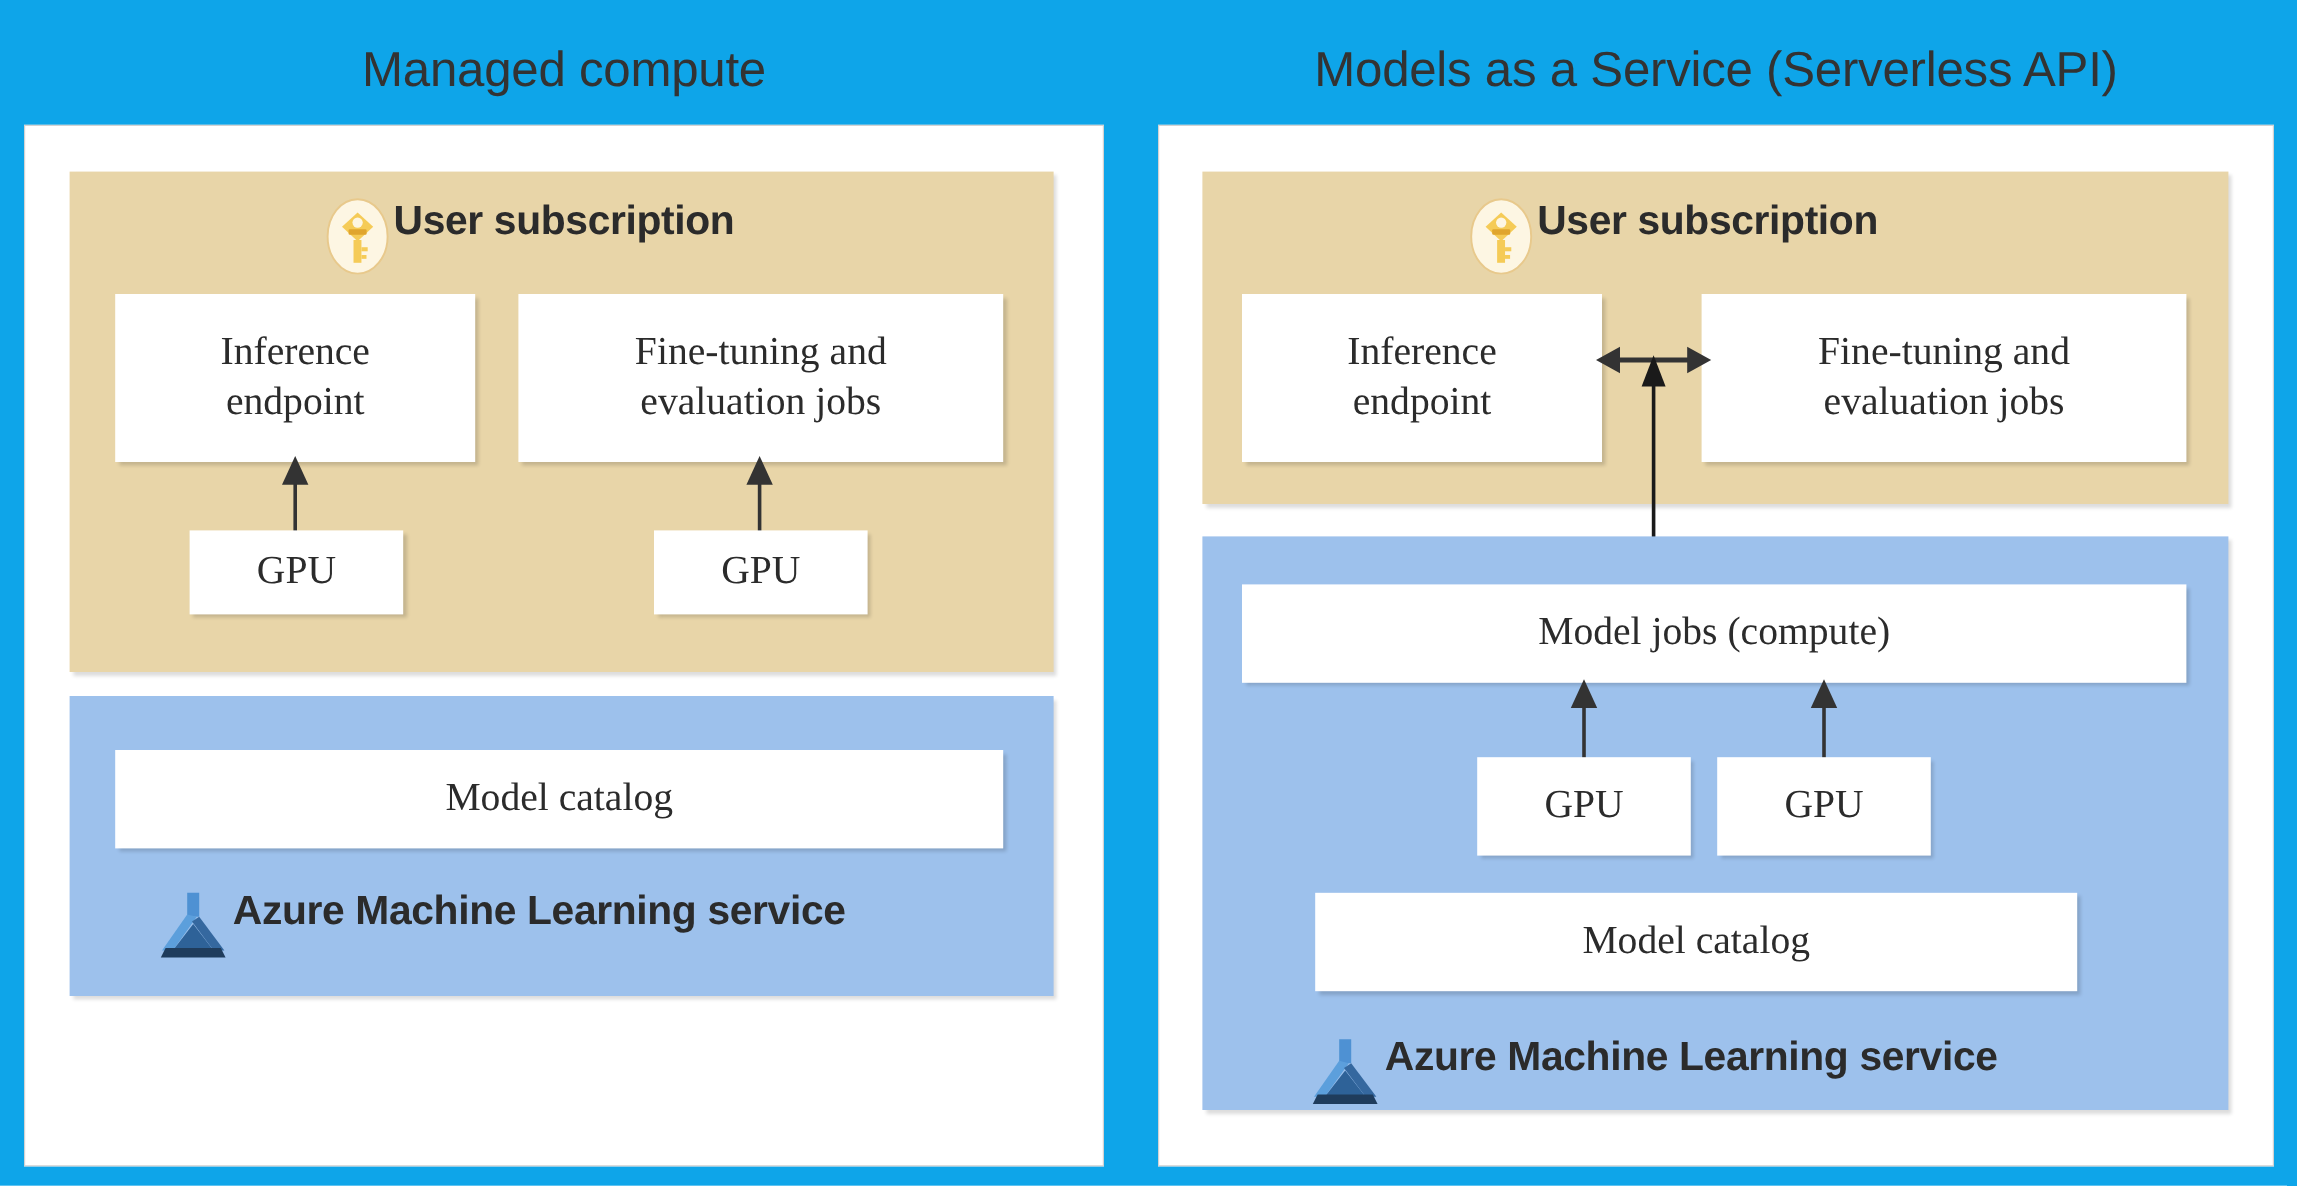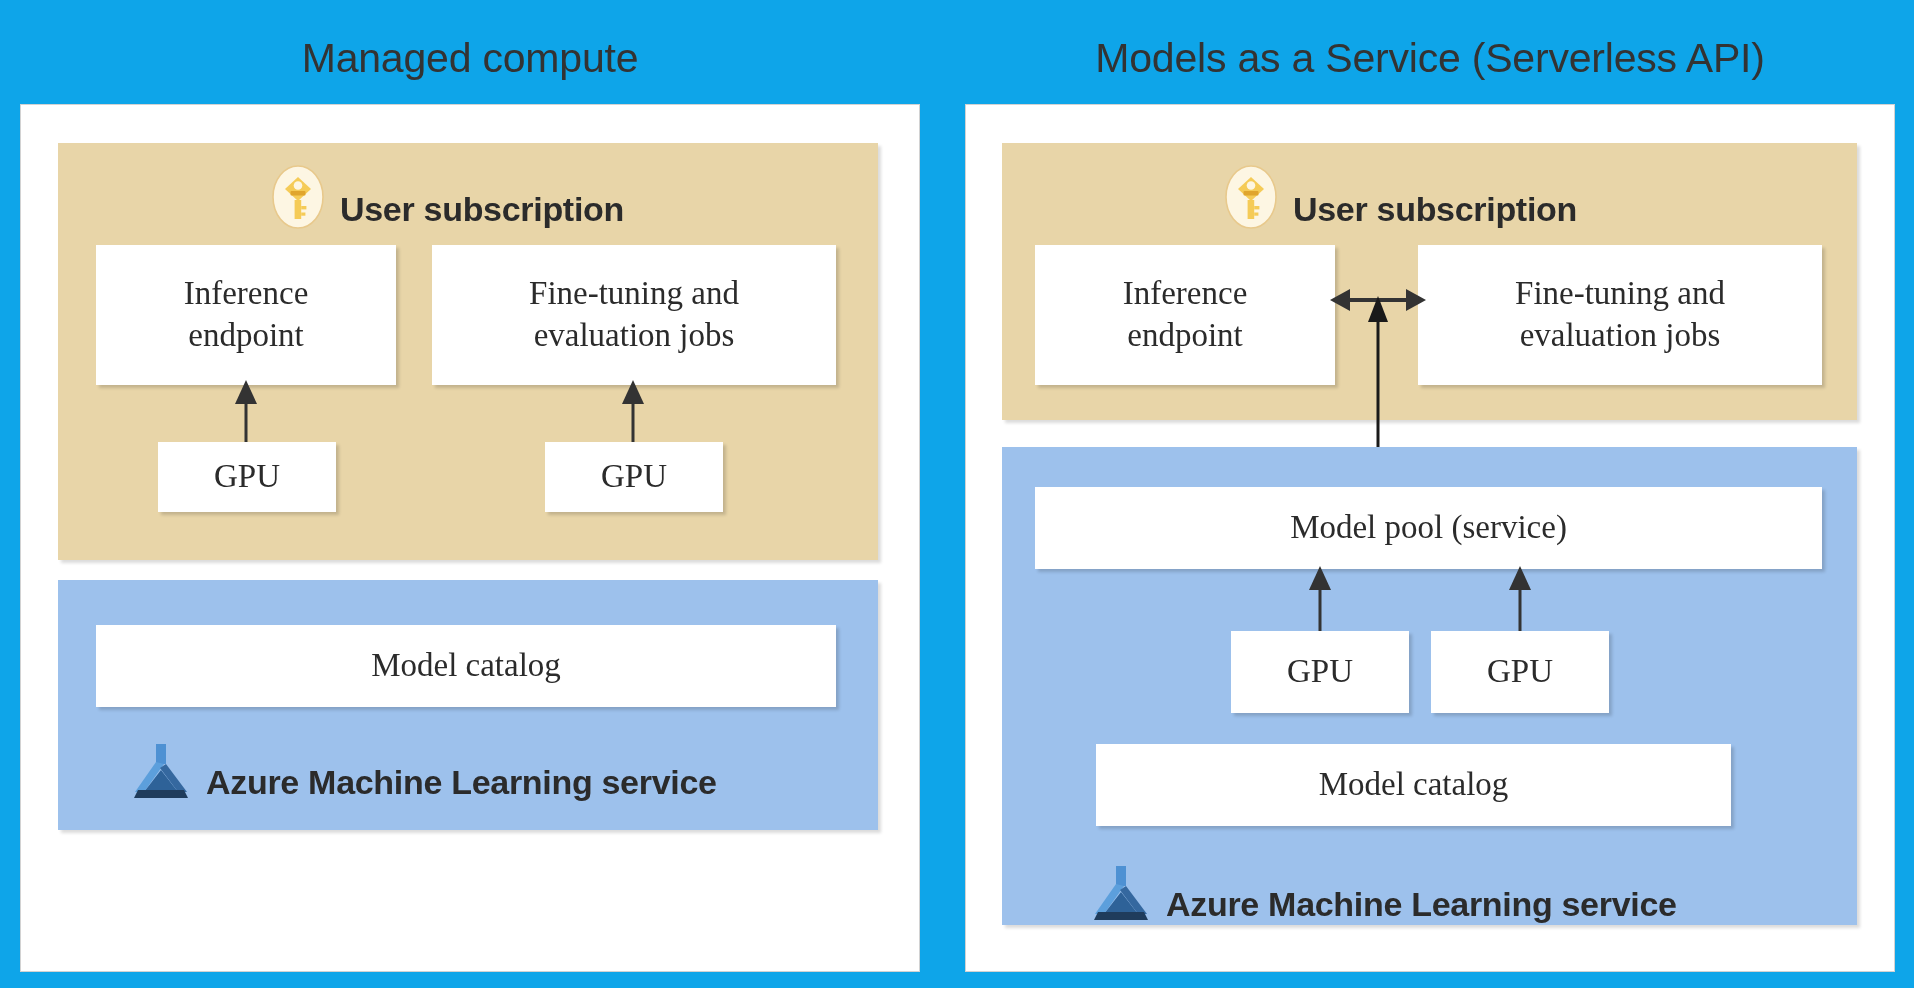--- a/index.html
+++ b/index.html
@@ -89,22 +89,22 @@
   #box-r-finetune  { left: 1418px; top: 245px; width: 404px; height: 140px; }
   #box-r-pool      { left: 1035px; top: 487px; width: 787px; height: 82px;  }
   #box-r-gpu-1     { left: 1231px; top: 631px; width: 178px; height: 82px;  }
   #box-r-gpu-2     { left: 1431px; top: 631px; width: 178px; height: 82px;  }
   #box-r-catalog   { left: 1096px; top: 744px; width: 635px; height: 82px;  }
 
   
   .hdr-row {
     position: absolute;
     display: flex;
-    align-items: flex-end;
-    gap: 14px;
+    align-items: flex-start;
+    gap: 2px;
   }
   .hdr-label {
     font-size: 34px;
     font-weight: 700;
     color: #2b2b2b;
     white-space: nowrap;
     letter-spacing: -0.3px;
   }
   #hdr-left-key   { left: 270px;  top: 165px; }
   #hdr-right-key  { left: 1223px; top: 165px; }
@@ -236,21 +236,21 @@
   </svg>
 
   <svg class="arrow-svg" id="arrow-r-vert" viewBox="0 0 36 198">
     <line x1="18" y1="198" x2="18" y2="22" stroke="#1a1a1a" stroke-width="3"></line>
     <polygon points="18,0 28,26 8,26" fill="#1a1a1a"></polygon>
   </svg>
 
   <div class="region region-blue" id="region-right-blue"></div>
 
   <div class="wbox" id="box-r-pool">
-    <span>Model pool (service)</span>
+    <span>Model jobs (compute)</span>
   </div>
 
   <svg class="arrow-svg" id="arrow-r-gpu-1" viewBox="0 0 36 70">
     <line x1="18" y1="70" x2="18" y2="20" stroke="#333333" stroke-width="3"></line>
     <polygon points="18,0 29,24 7,24" fill="#333333"></polygon>
   </svg>
 
   <svg class="arrow-svg" id="arrow-r-gpu-2" viewBox="0 0 36 70">
     <line x1="18" y1="70" x2="18" y2="20" stroke="#333333" stroke-width="3"></line>
     <polygon points="18,0 29,24 7,24" fill="#333333"></polygon>

